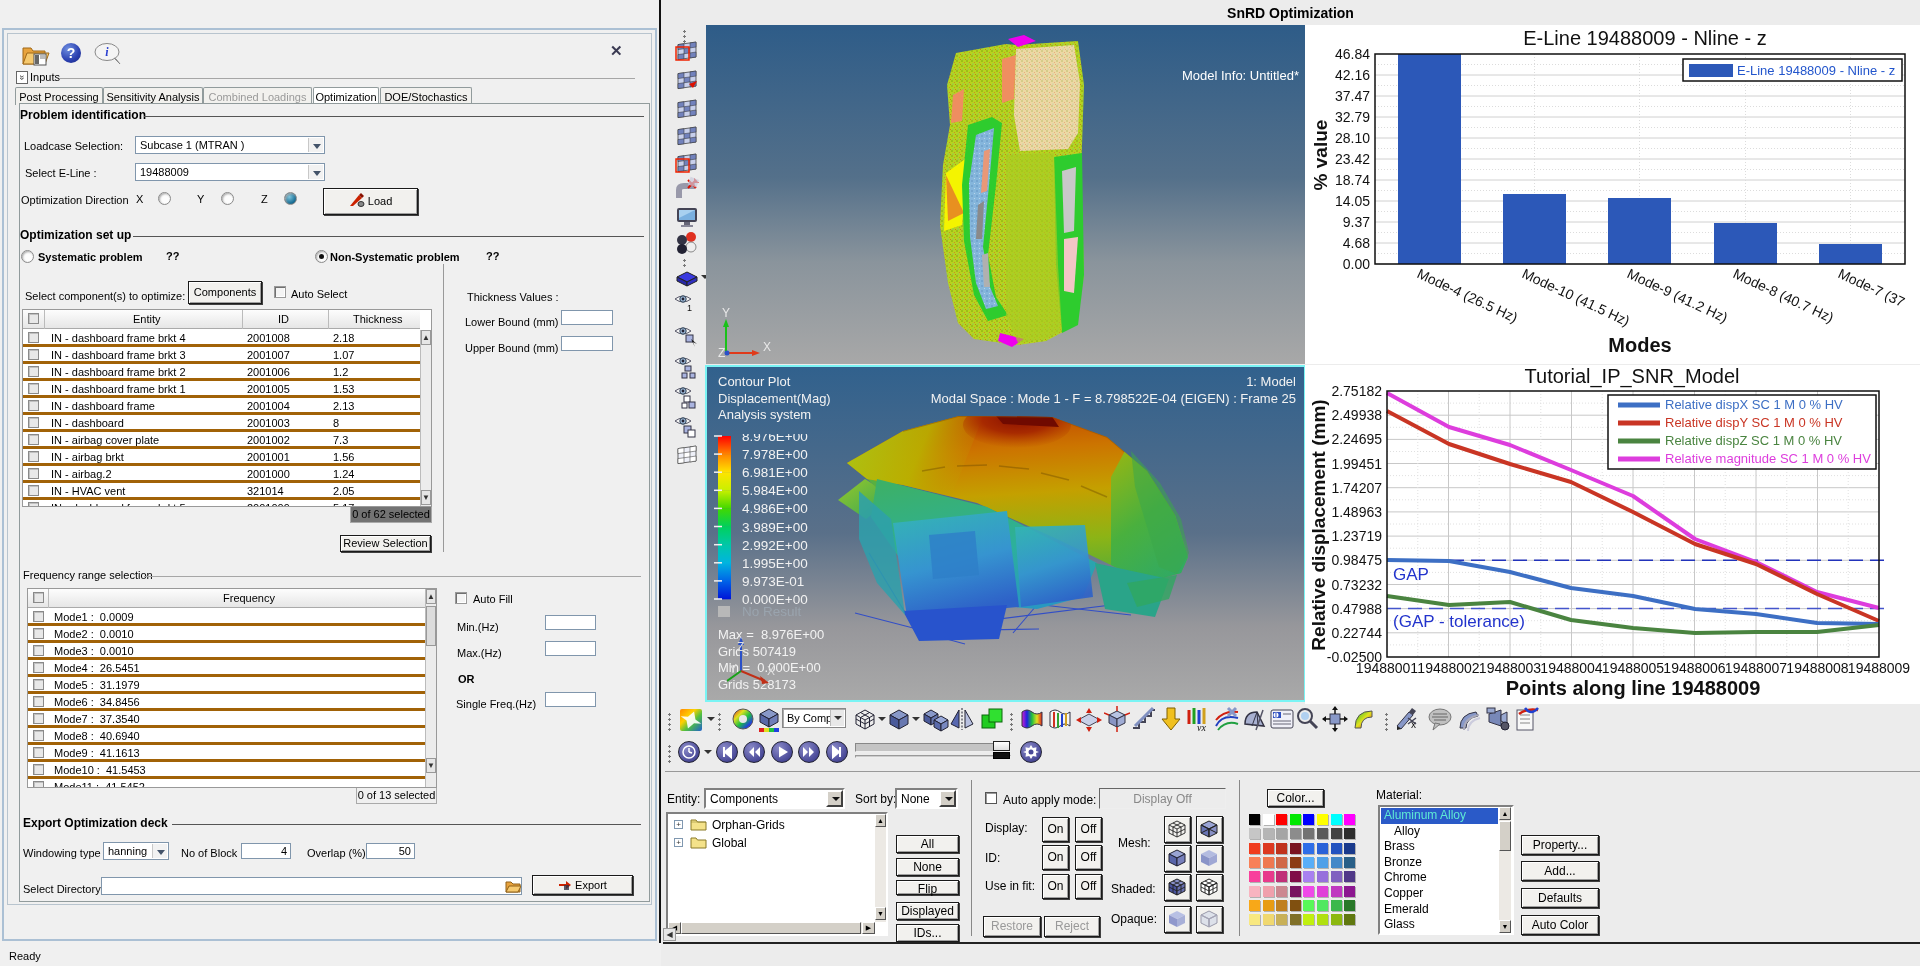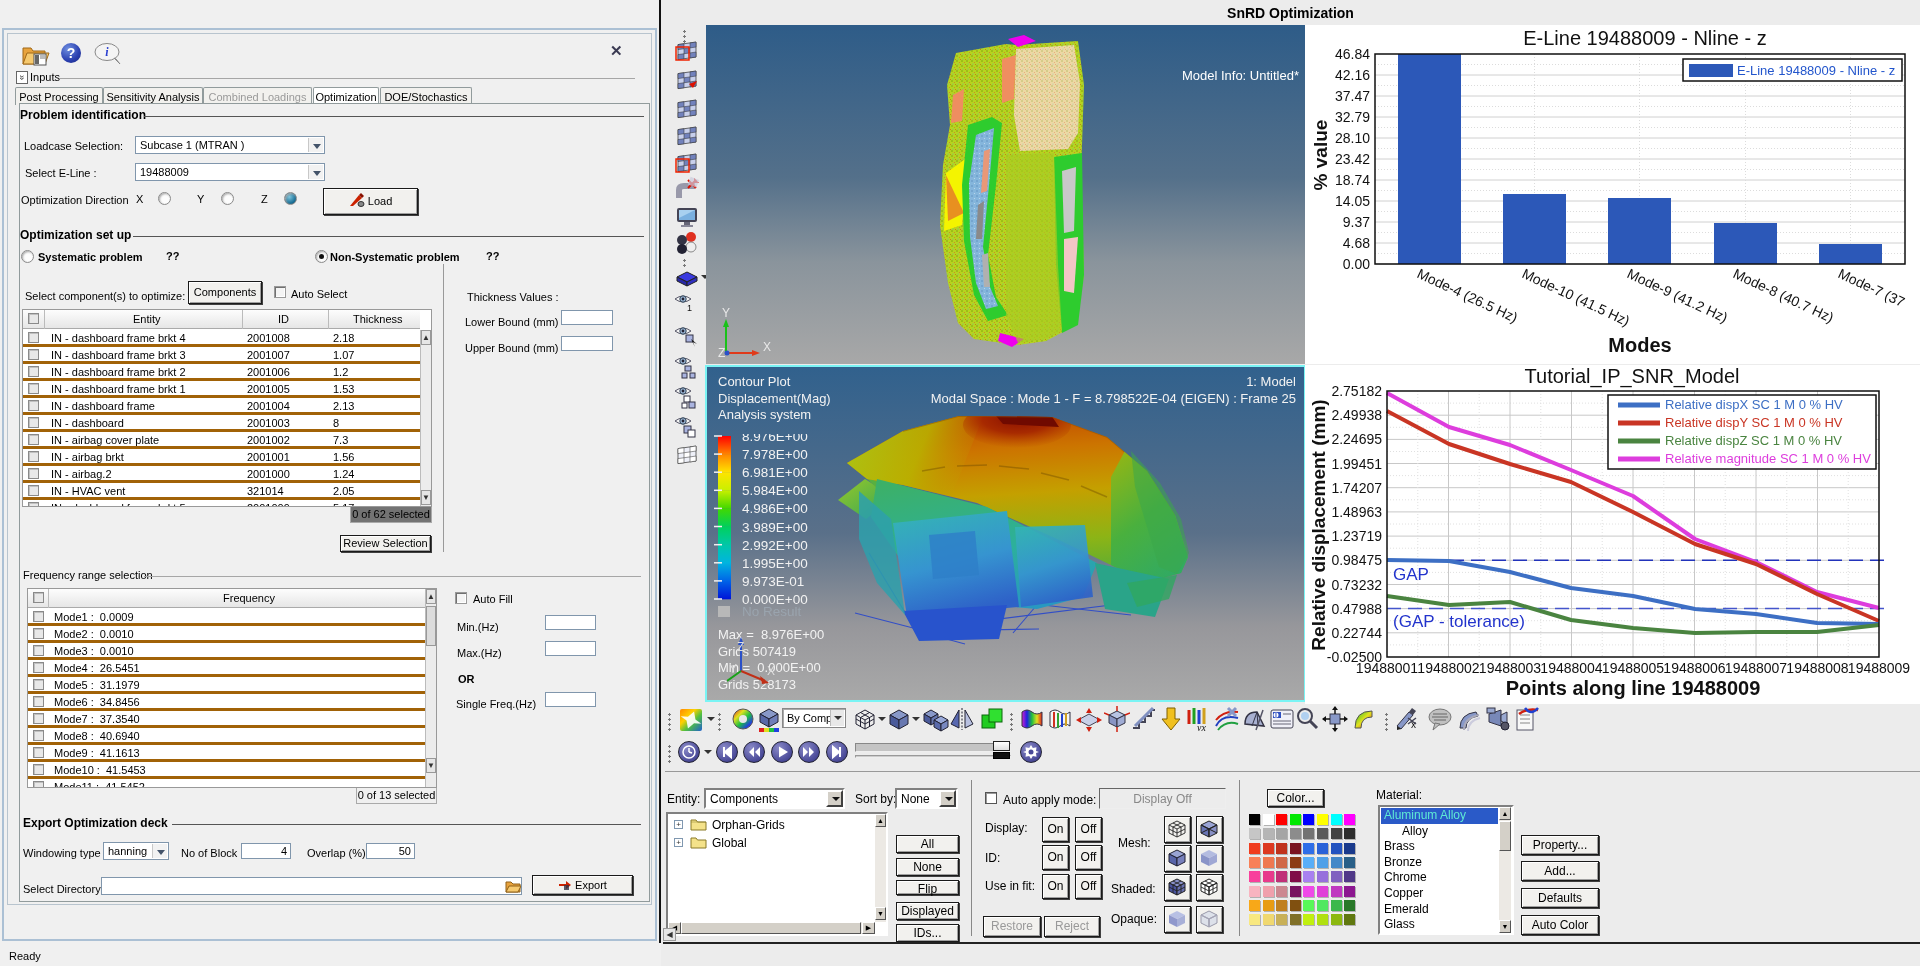--- a/index.html
+++ b/index.html
@@ -1201,21 +1201,21 @@
         <div class="abs" style="left:602px;top:142px;width:11px;height:11px;background:#f0d870;box-shadow:1px 1px 0 rgba(0,0,0,0.25);"></div>
         <div class="abs" style="left:615px;top:142px;width:11px;height:11px;background:#c8b058;box-shadow:1px 1px 0 rgba(0,0,0,0.25);"></div>
         <div class="abs" style="left:629px;top:142px;width:11px;height:11px;background:#807028;box-shadow:1px 1px 0 rgba(0,0,0,0.25);"></div>
         <div class="abs" style="left:642px;top:142px;width:11px;height:11px;background:#c0f010;box-shadow:1px 1px 0 rgba(0,0,0,0.25);"></div>
         <div class="abs" style="left:656px;top:142px;width:11px;height:11px;background:#b0e010;box-shadow:1px 1px 0 rgba(0,0,0,0.25);"></div>
         <div class="abs" style="left:670px;top:142px;width:11px;height:11px;background:#8cb810;box-shadow:1px 1px 0 rgba(0,0,0,0.25);"></div>
         <div class="abs" style="left:683px;top:142px;width:11px;height:11px;background:#607810;box-shadow:1px 1px 0 rgba(0,0,0,0.25);"></div>
         <div class="lbl" style="left:715px;top:16px;font-size:12px;">Material:</div>
         <div class="abs" style="left:717px;top:33px;width:136px;height:130px;background:#fff;border:2px solid;border-color:#808080 #fff #fff #808080;font-size:12px;overflow:hidden;">
           <div style="position:absolute;left:1px;top:1px;width:117px;height:16px;background:#2a5ac8;color:#5eead4;padding-left:3px;">Aluminum Alloy</div>
-          <div style="position:absolute;left:1px;top:17px;width:117px;height:16px;padding-left:21px;">Alloy</div>
+          <div style="position:absolute;left:1px;top:17px;width:117px;height:16px;padding-left:13px;">Alloy</div>
           <div style="position:absolute;left:1px;top:32px;width:117px;height:16px;padding-left:3px;">Brass</div>
           <div style="position:absolute;left:1px;top:48px;width:117px;height:16px;padding-left:3px;">Bronze</div>
           <div style="position:absolute;left:1px;top:63px;width:117px;height:16px;padding-left:3px;">Chrome</div>
           <div style="position:absolute;left:1px;top:79px;width:117px;height:16px;padding-left:3px;">Copper</div>
           <div style="position:absolute;left:1px;top:95px;width:117px;height:16px;padding-left:3px;">Emerald</div>
           <div style="position:absolute;left:1px;top:110px;width:117px;height:16px;padding-left:3px;">Glass</div>
           <div class="abs" style="left:119px;top:0px;width:12px;height:126px;background:#ece9e4;">
             <div style="height:13px;background:#d4d0c8;border:1px solid;border-color:#fff #555 #555 #fff;font-size:7px;text-align:center;line-height:11px;">▲</div>
             <div style="margin:1px 0;height:30px;background:#d4d0c8;border:1px solid;border-color:#fff #555 #555 #fff;"></div>
             <div style="position:absolute;bottom:0;width:12px;height:13px;background:#d4d0c8;border:1px solid;border-color:#fff #555 #555 #fff;font-size:7px;text-align:center;line-height:11px;">▼</div>

